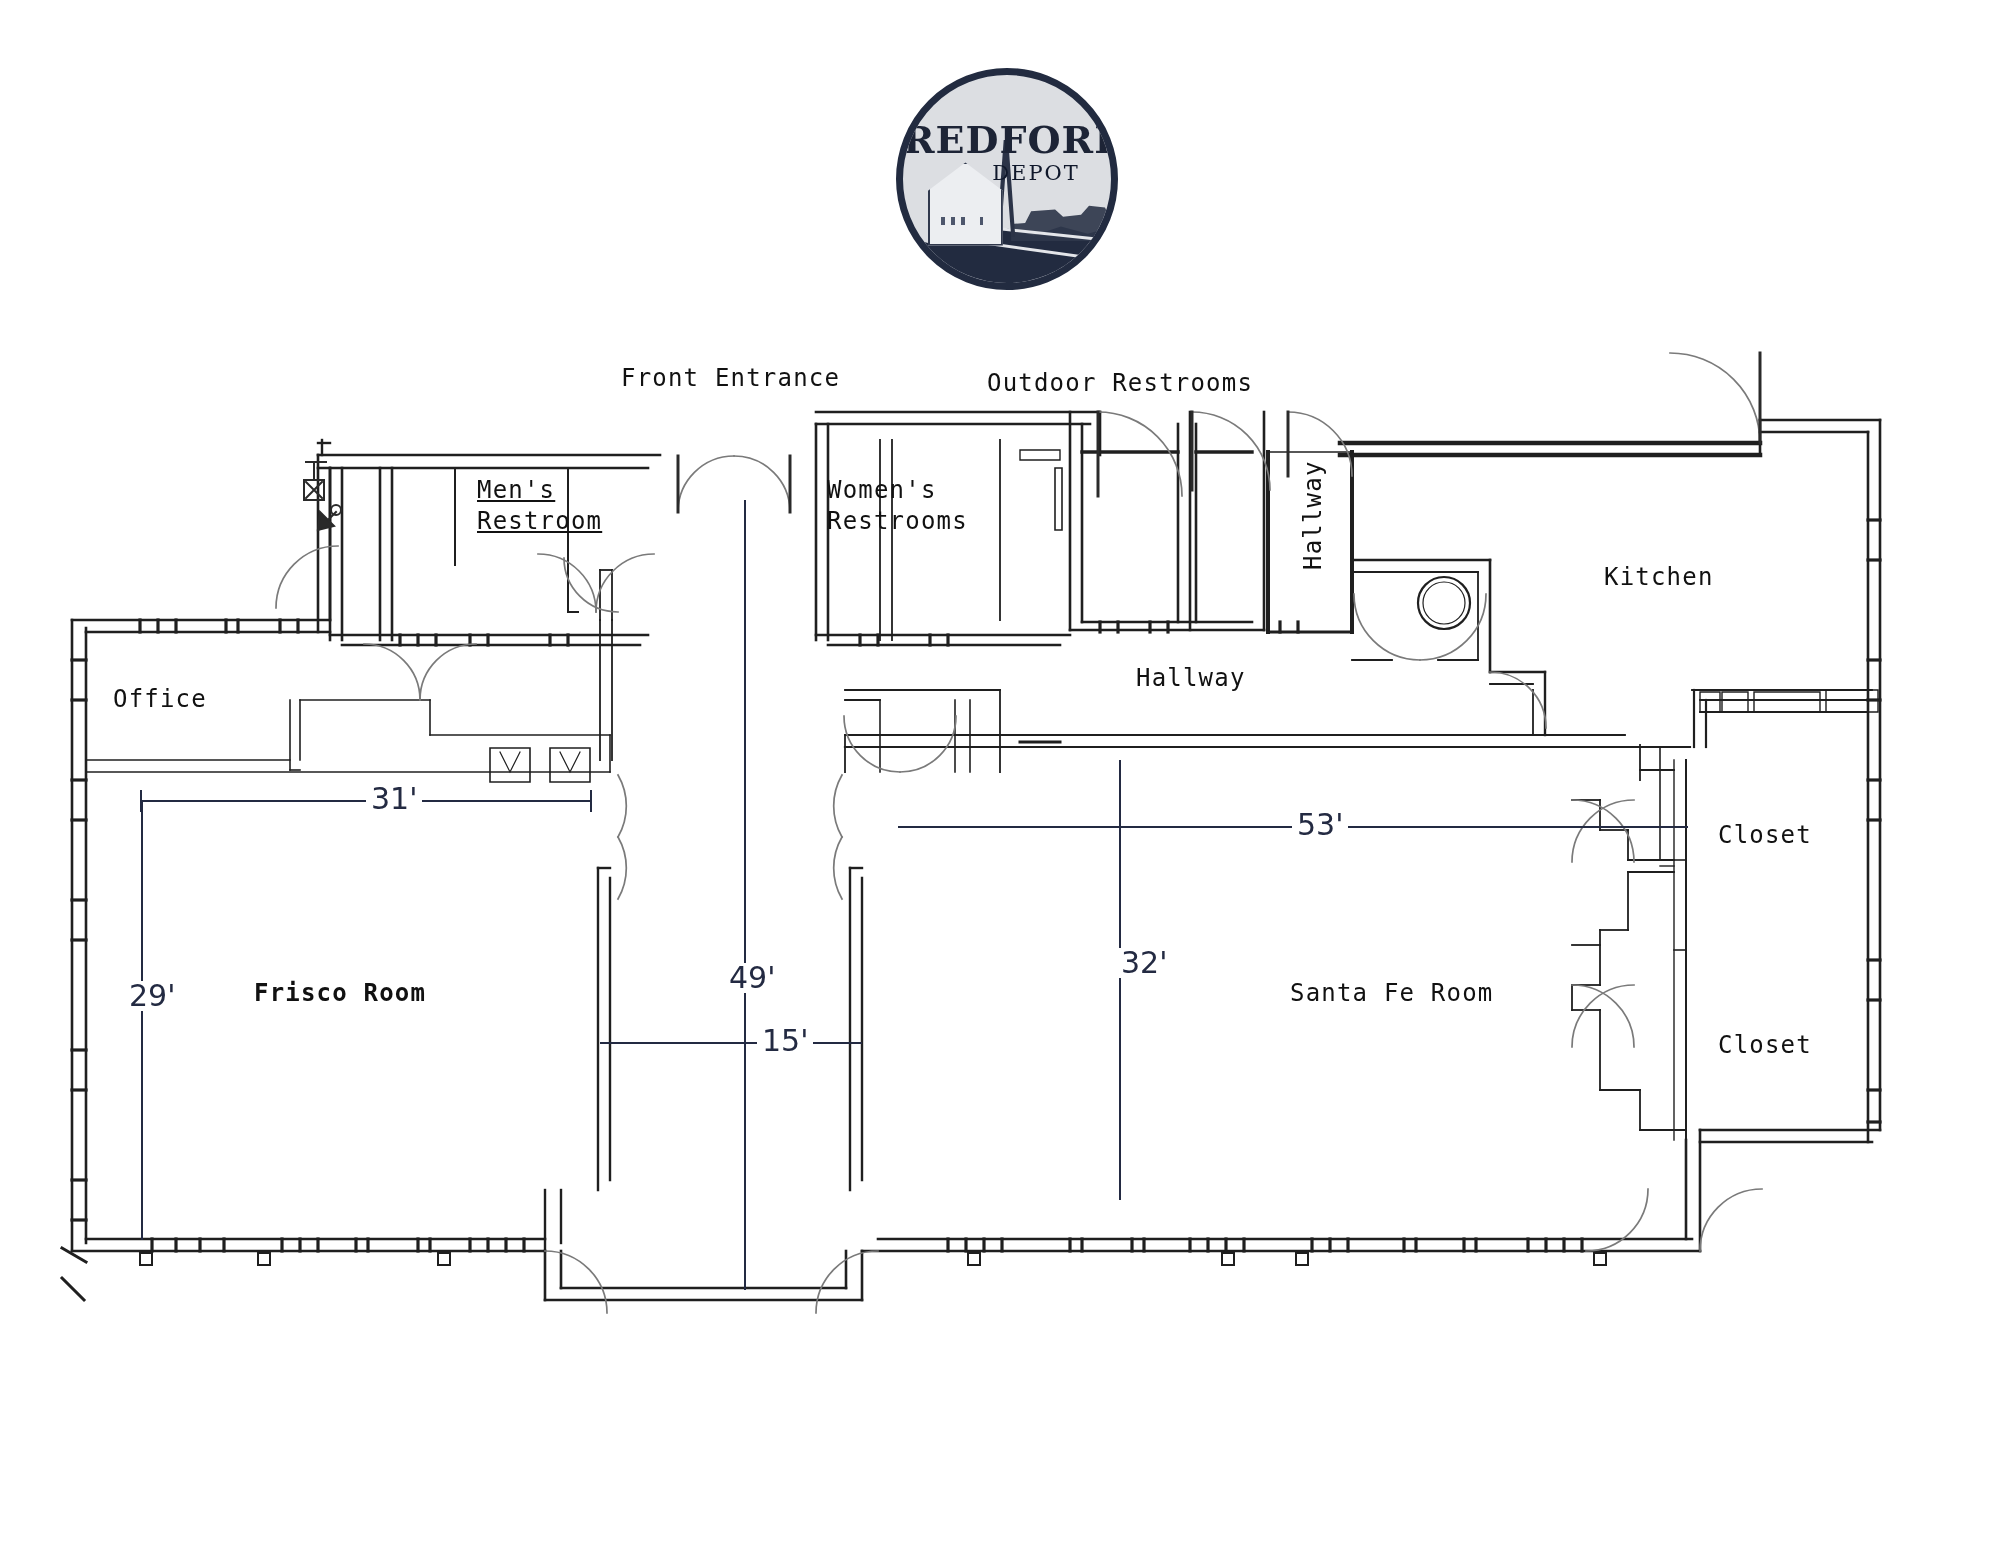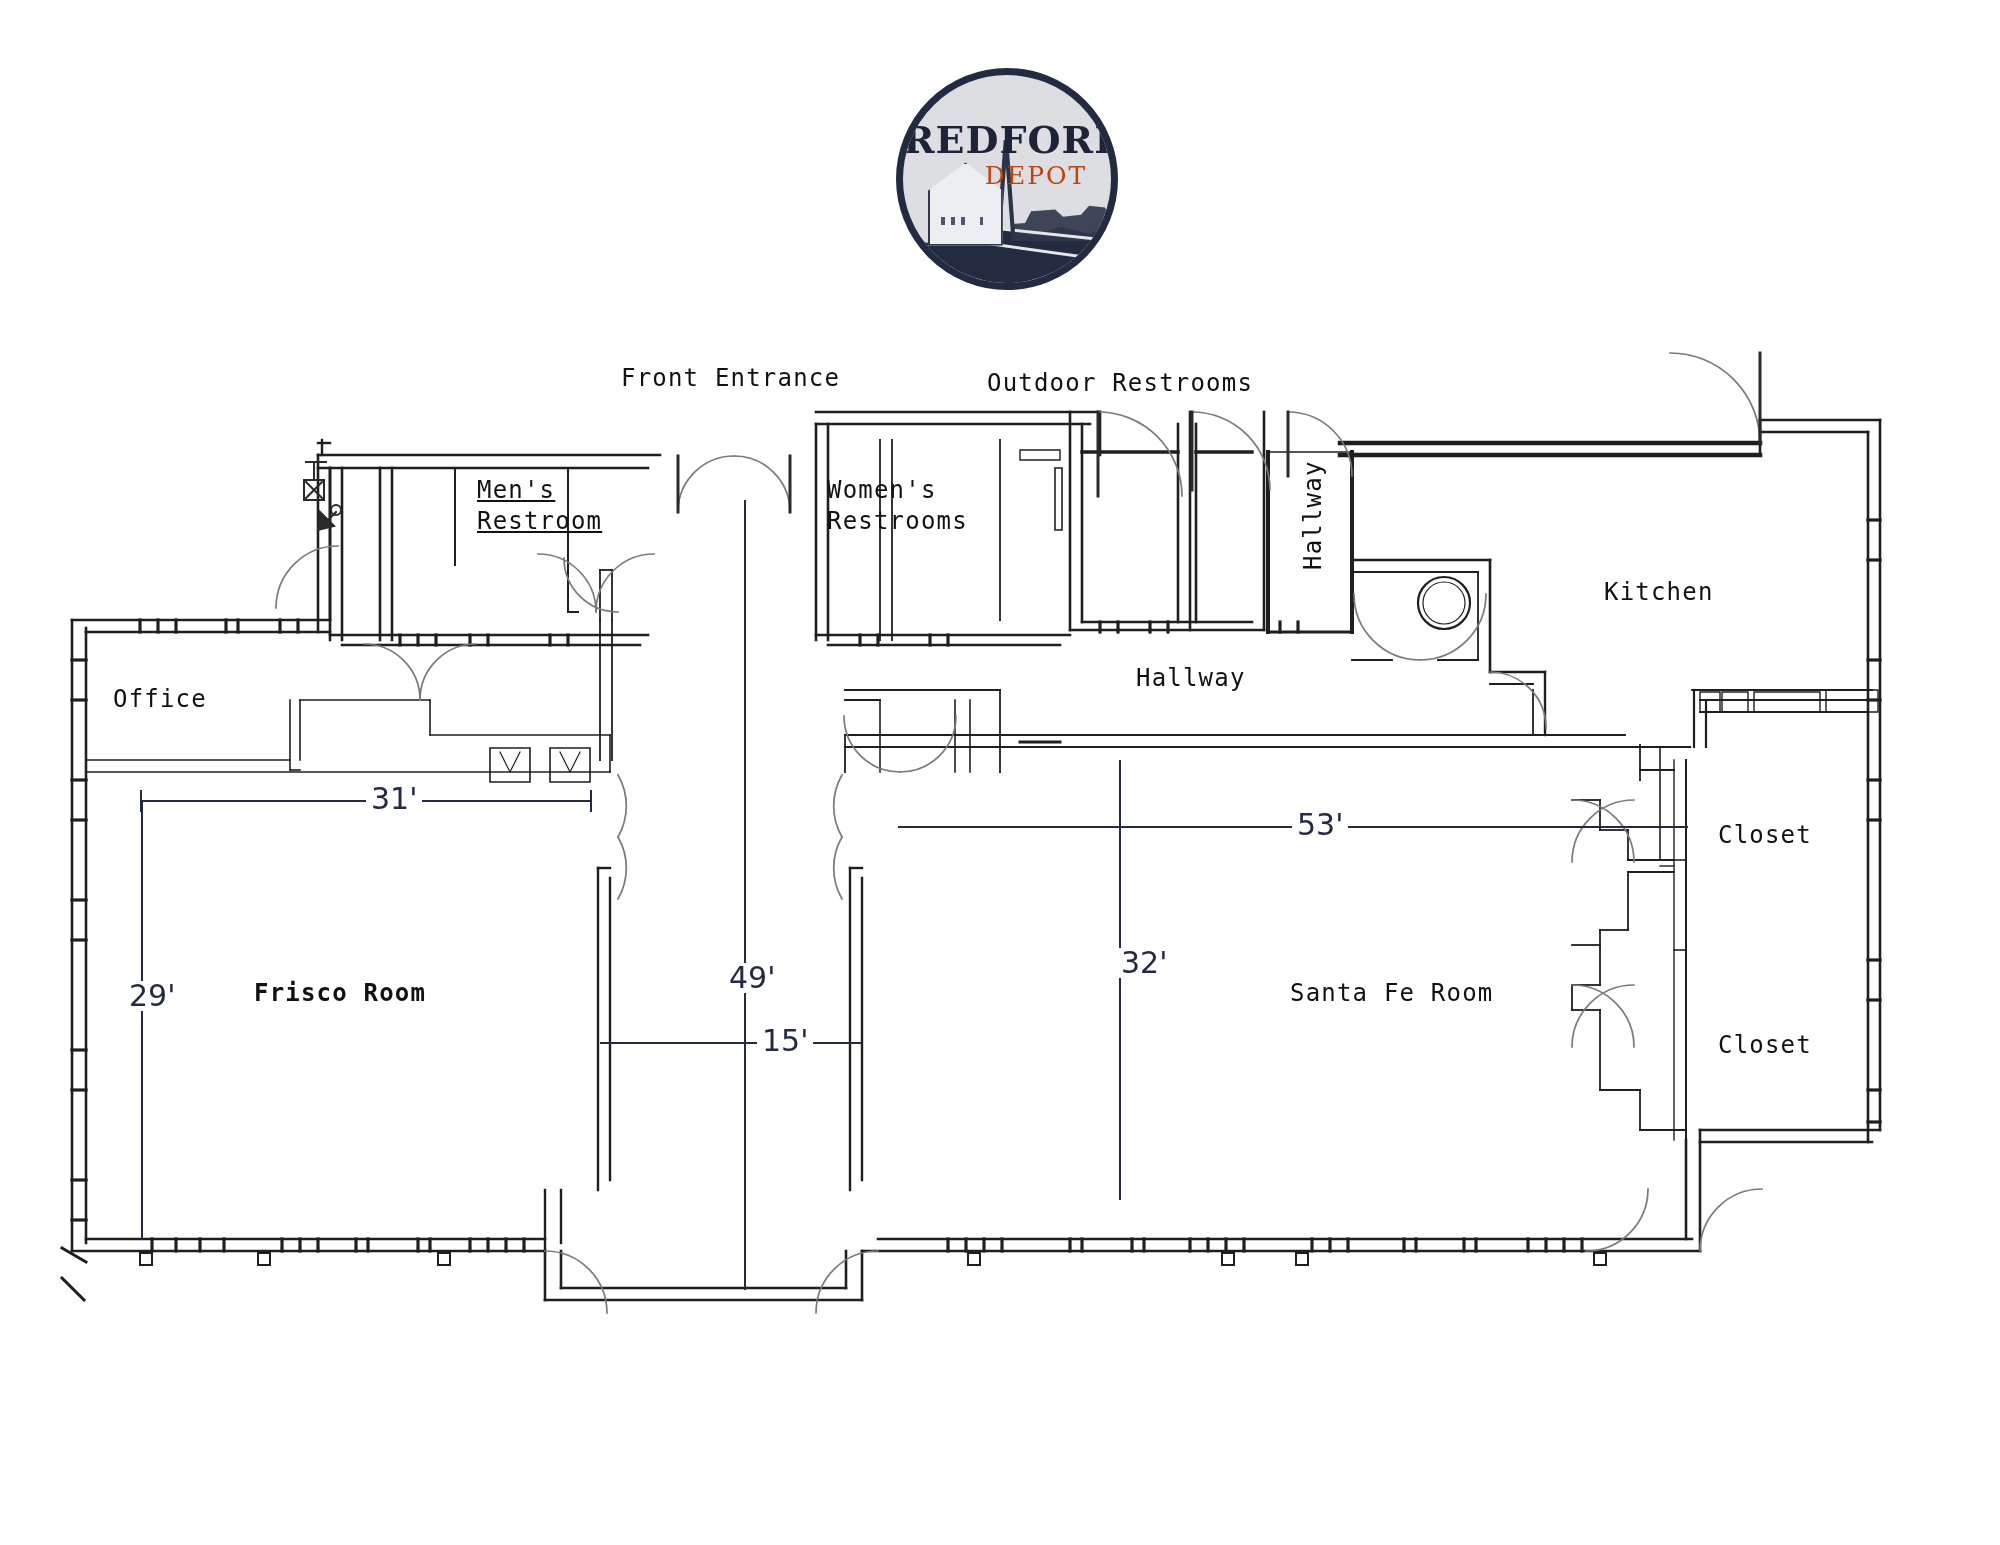--- a/index.html
+++ b/index.html
@@ -90,23 +90,23 @@
     font-family: "DejaVu Serif", "Liberation Serif", serif;
     font-weight: 700;
     font-size: 38px;
     letter-spacing: 1px;
     color: #1d2436;
     line-height: 1;
   }
   #logo-sub {
     display: block;
     font-family: "DejaVu Serif", "Liberation Serif", serif;
-    font-size: 25px;
+    font-size: 21px;
     letter-spacing: 2px;
-    color: #c2410c;
+    color: #0f172a;
     margin-top: 2px;
     margin-left: 58px;
   }
 
   
   #plan { position: absolute; left: 0; top: 0; width: 2000px; height: 1545px; }
 
   .lbl {
     position: absolute;
     color: #111111;
@@ -549,18 +549,18 @@
   <div class="lbl" style="left:987px; top:368px;">Outdoor Restrooms</div>
 
   <div class="lbl" style="left:477px; top:475px;text-decoration:underline;">Men's
 Restroom</div>
   <div class="lbl" style="left:827px; top:475px;">Women's
 Restrooms</div>
   <div class="lbl" style="left:113px; top:684px;text-align:center;">Office</div>
   <div class="lbl" style="left:254px; top:978px;font-weight:bold;">Frisco Room</div>
   <div class="lbl" style="left:1136px; top:663px;">Hallway</div>
   <div class="lbl rot" style="left:1298px; top:570px;">Hallway</div>
-  <div class="lbl" style="left:1604px; top:577px;">Kitchen</div>
+  <div class="lbl" style="left:1604px; top:562px;">Kitchen</div>
   <div class="lbl" style="left:1290px; top:978px;">Santa Fe Room</div>
   <div class="lbl" style="left:1718px; top:820px;">Closet</div>
   <div class="lbl" style="left:1718px; top:1030px;">Closet</div>
 
 </div>
 
 </body></html>

